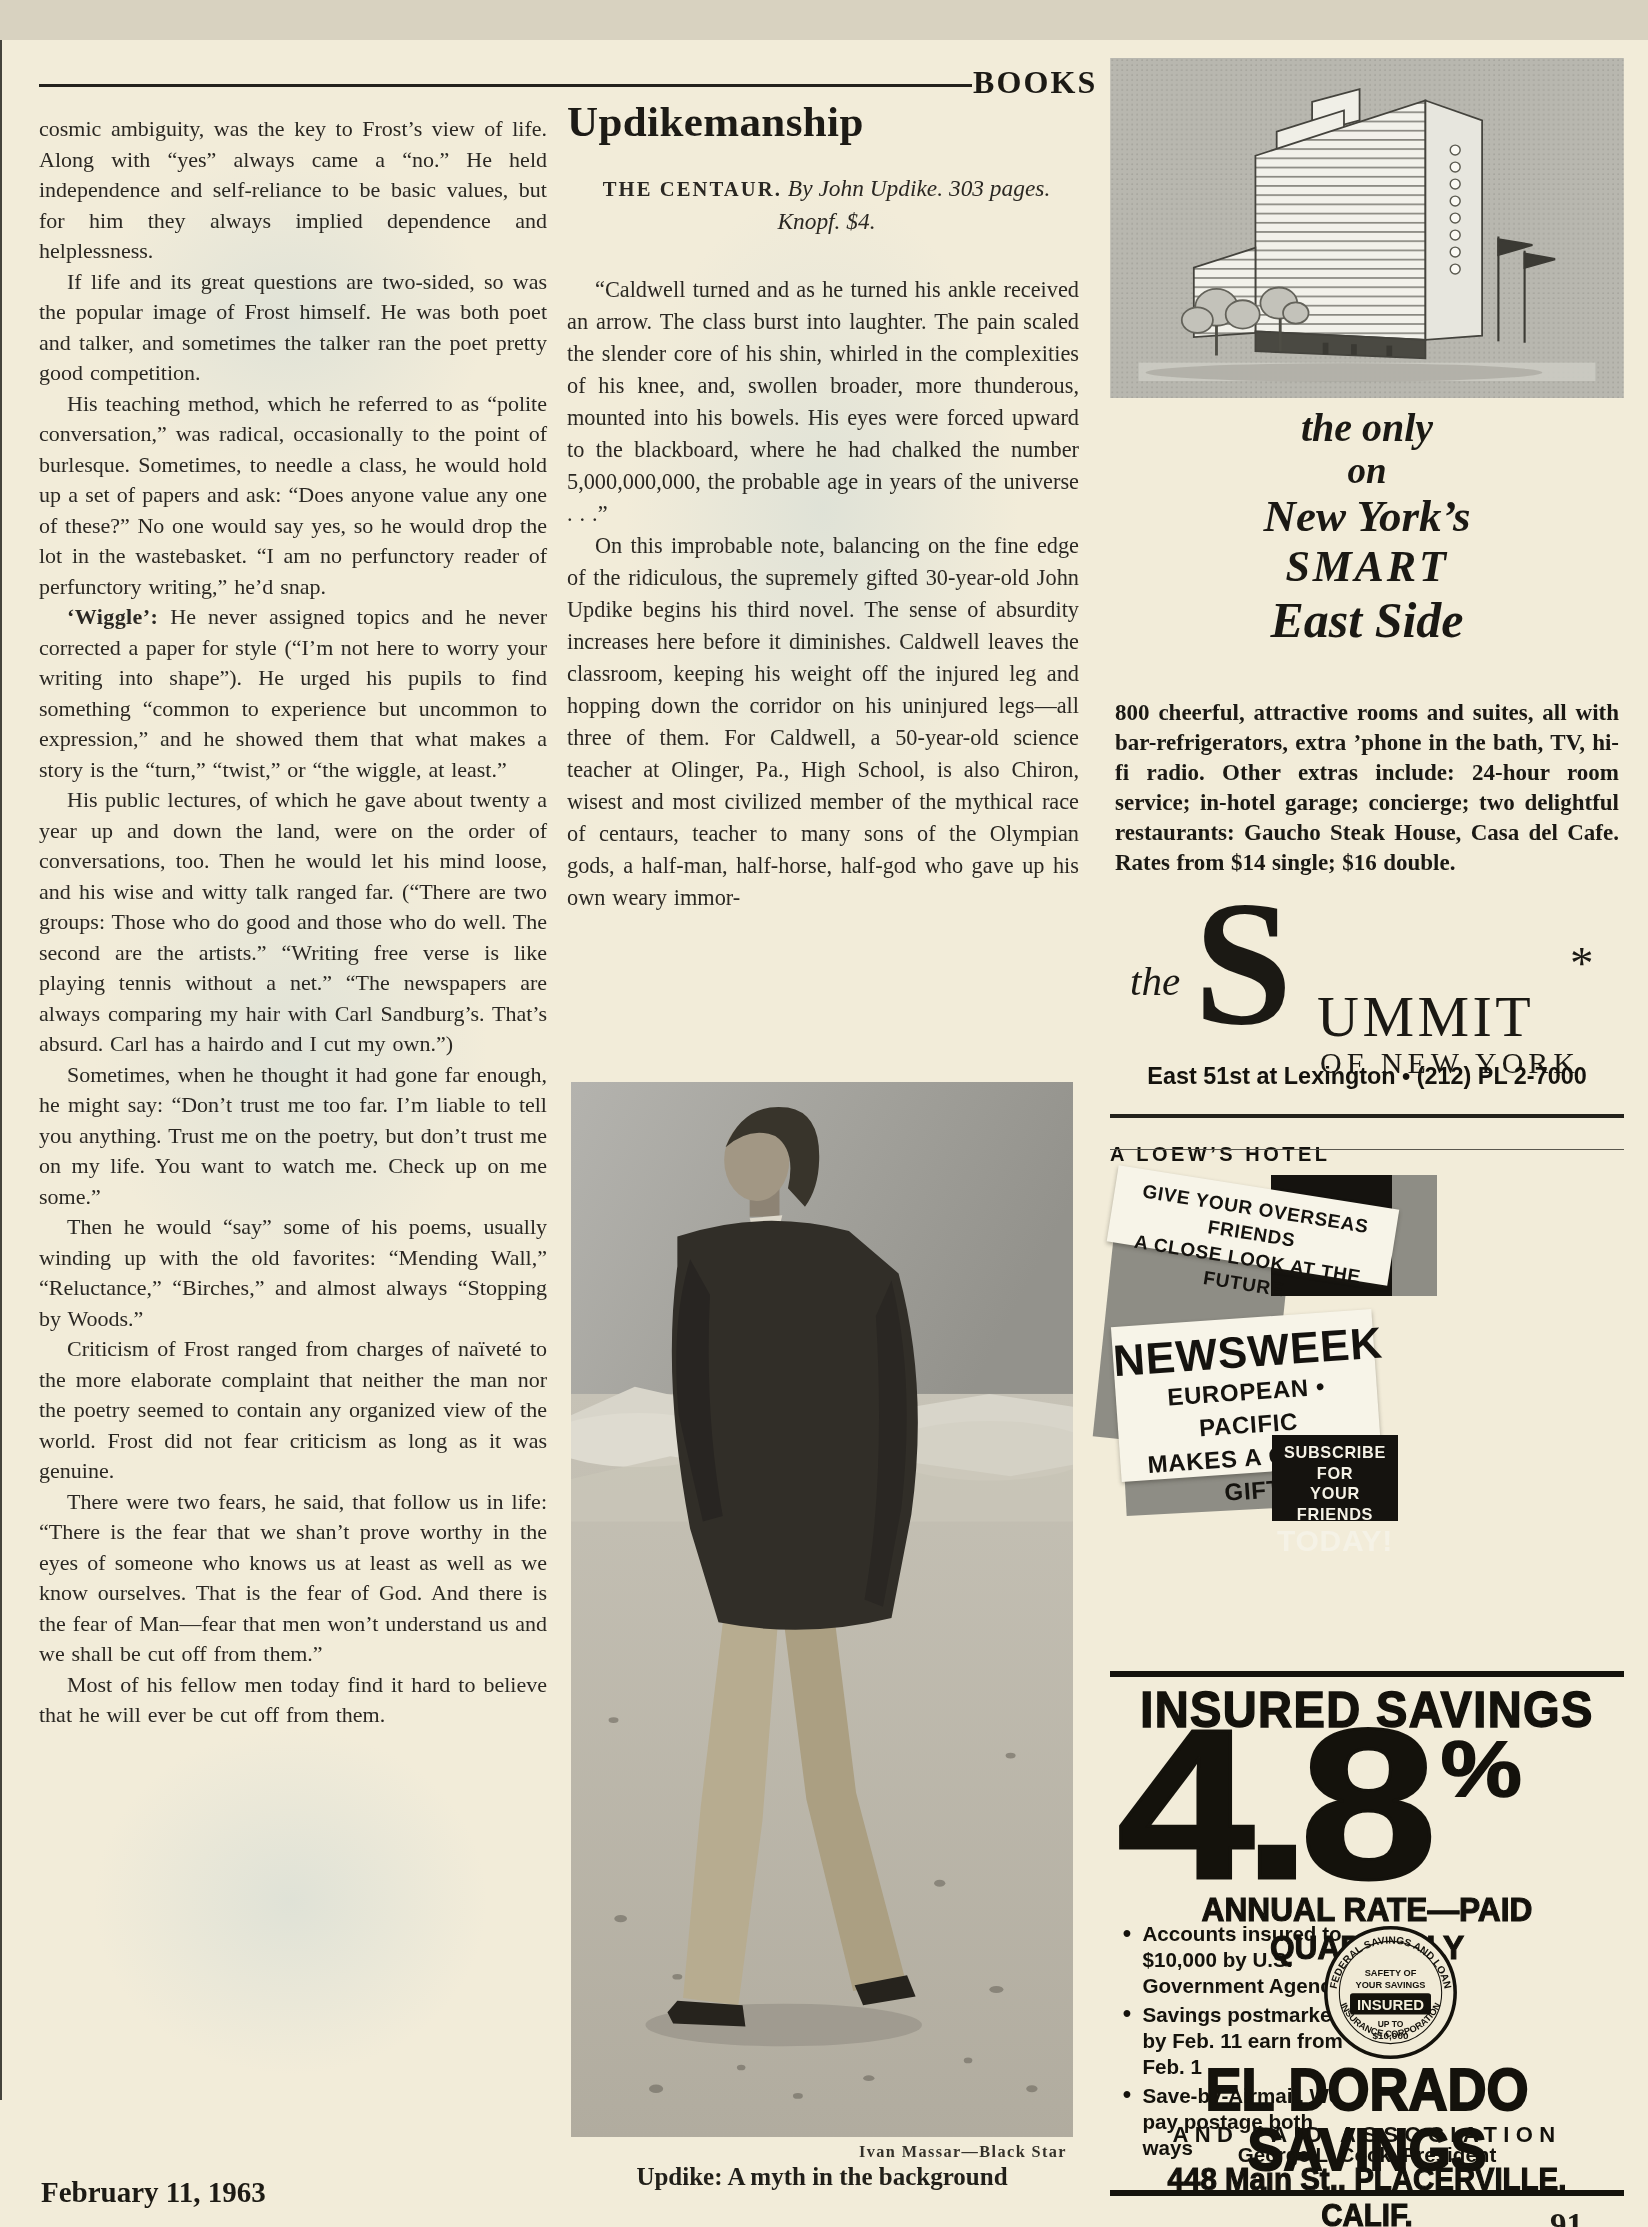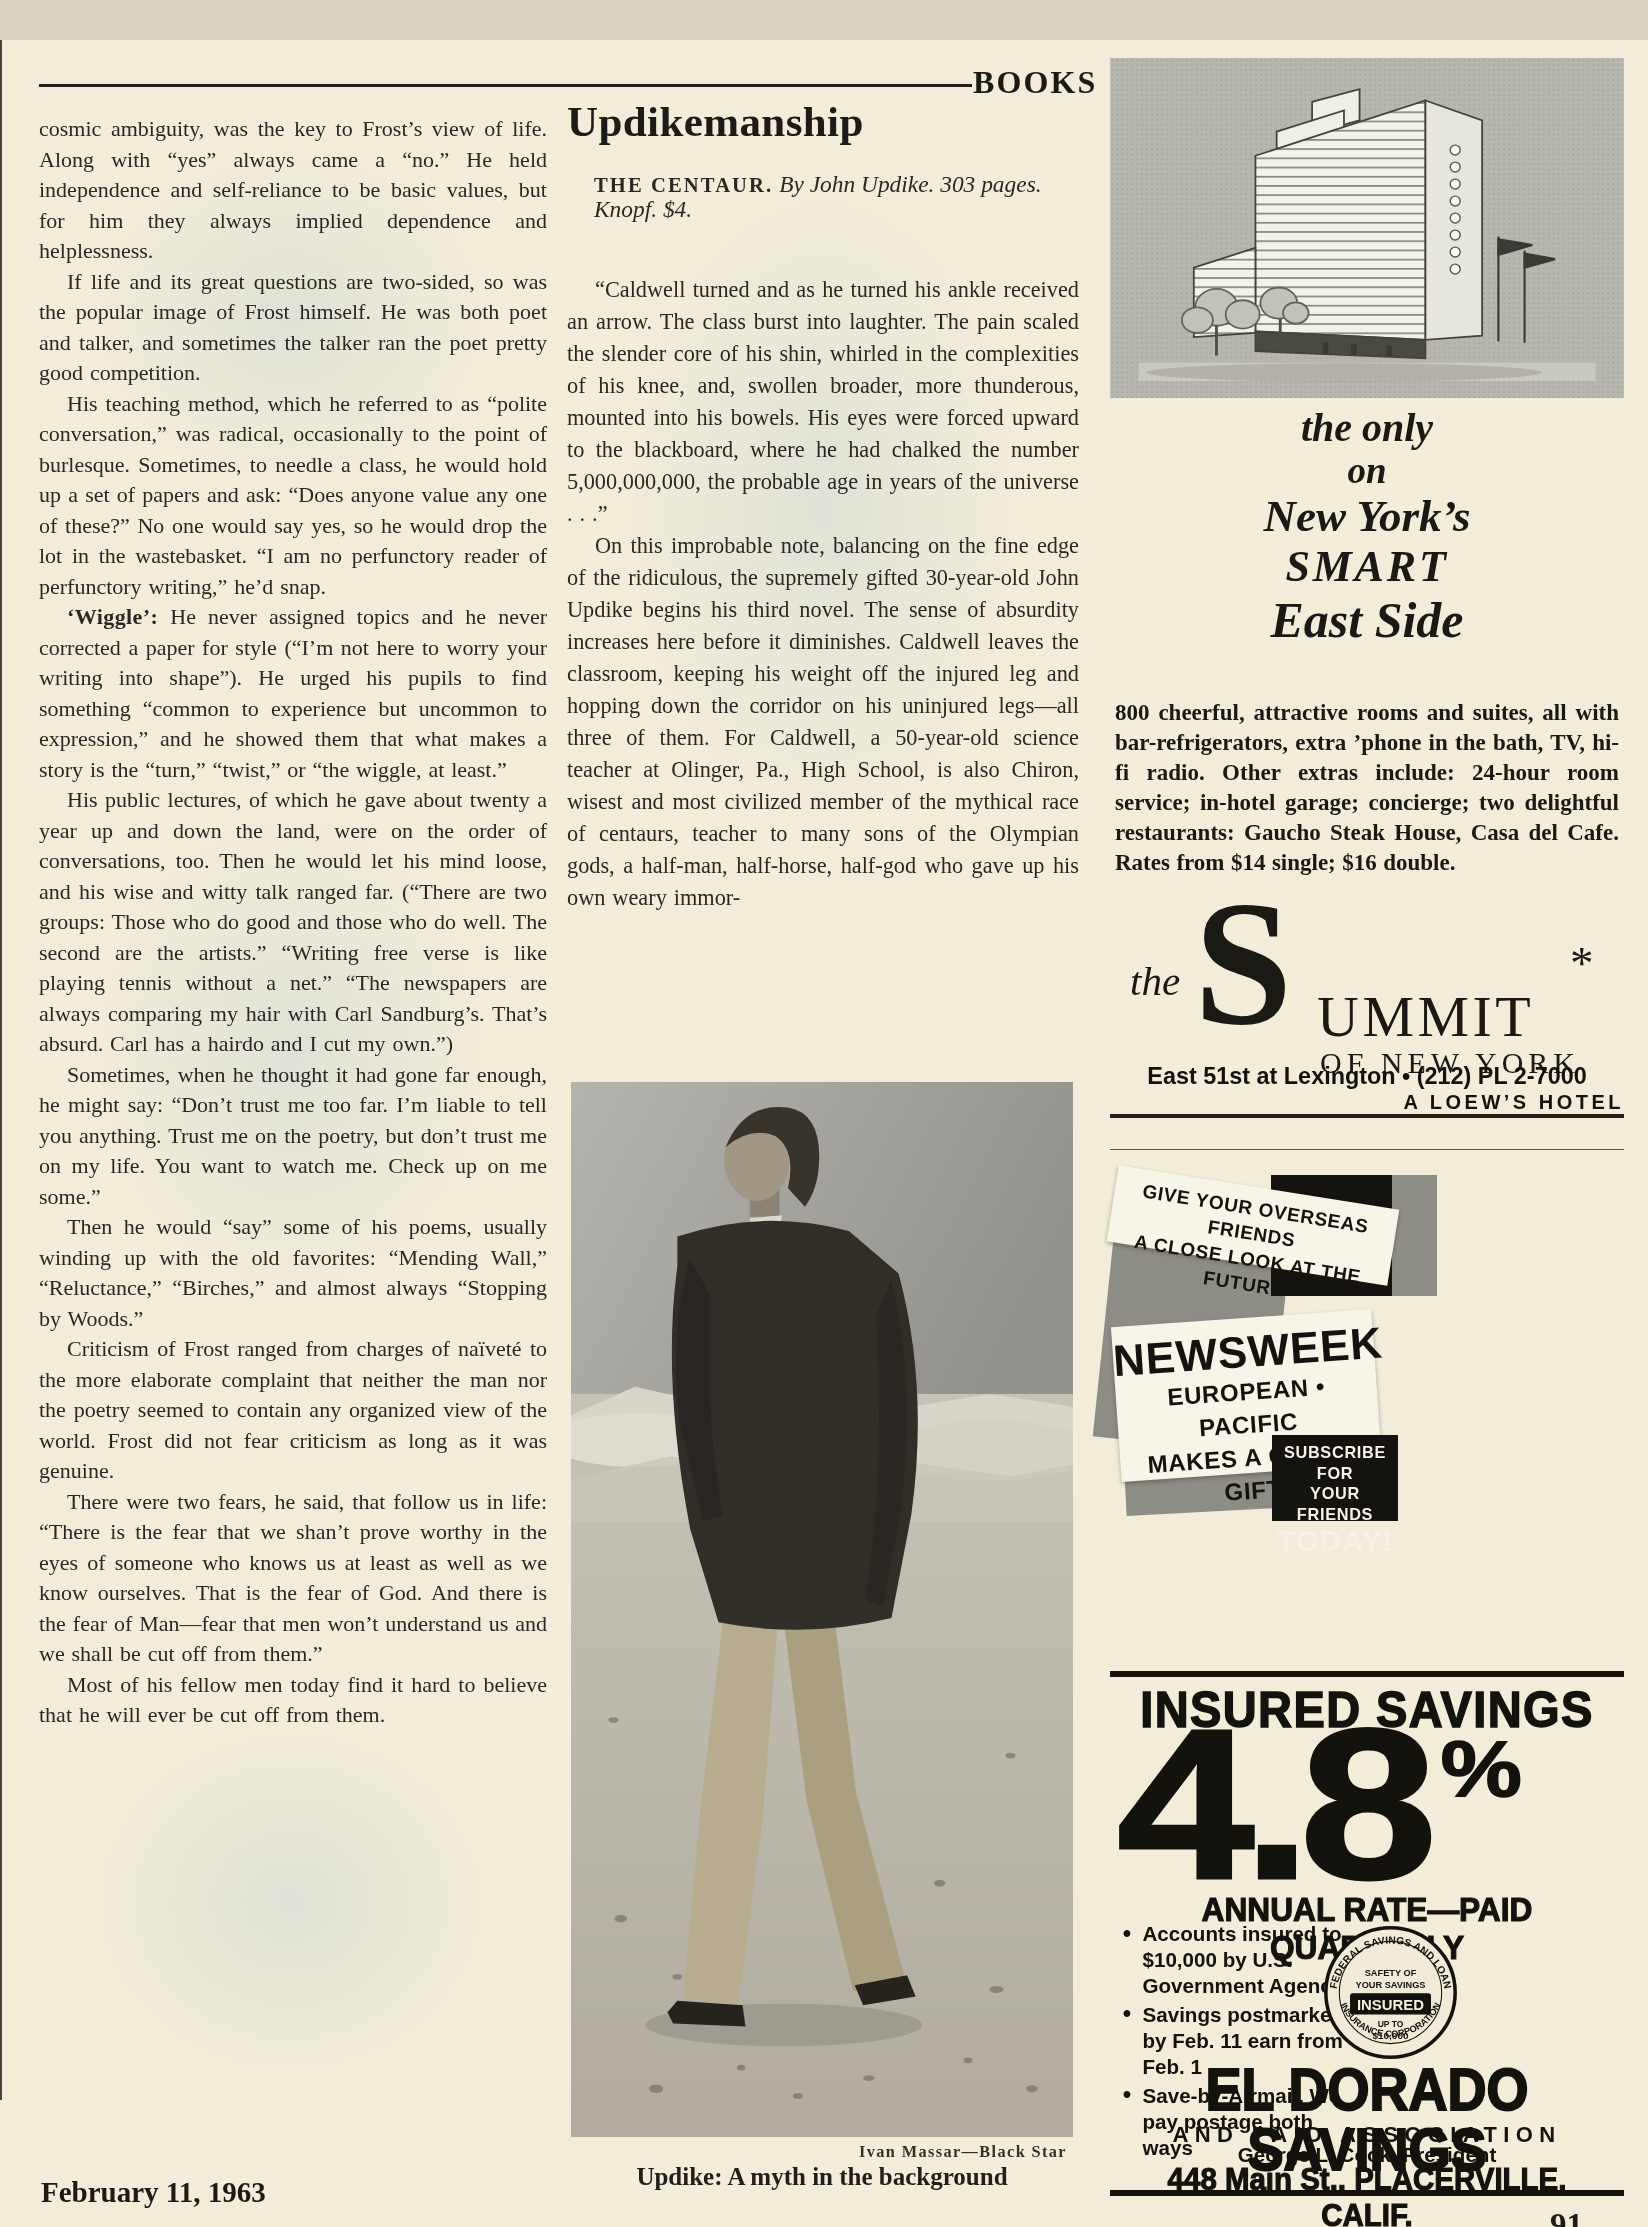--- a/index.html
+++ b/index.html
@@ -23,21 +23,21 @@
   #vrule{left:1091px;top:34px;width:2.1px;height:2060px;background:#45433c;}
 
   
   #col-left{position:absolute;left:39px;top:74px;width:508px;}
   #col-left p{margin:0;font-size:22px;line-height:30.5px;text-align:justify;text-indent:28px;word-spacing:1.4px;}
   #col-left p.noind{text-indent:0;}
   .runin{font-weight:bold;letter-spacing:0.4px;}
 
   
   #review-title{position:absolute;left:567px;top:57px;font-size:43px;font-weight:bold;color:#1d1b16;letter-spacing:0.4px;}
-  #review-byline{position:absolute;left:594px;top:132px;width:465px;font-size:23.4px;line-height:24px;}
+  #review-byline{position:absolute;left:594px;top:132px;width:465px;font-size:23.4px;line-height:32px;text-align:center;}
   .bktitle{font-weight:bold;font-size:20.6px;letter-spacing:2.1px;}
   .bkinfo{font-style:italic;}
   #review-body{position:absolute;left:567px;top:234px;width:512px;}
   #review-body p{margin:0;font-size:22.3px;line-height:32px;text-align:justify;text-indent:28px;word-spacing:1.4px;}
 
   
   #photo{position:absolute;left:571px;top:1042px;width:502px;height:1055px;}
   #photo svg{display:block;}
   #photo-credit{position:absolute;left:571px;top:2102px;width:496px;text-align:right;
     font-size:16.3px;font-weight:bold;letter-spacing:1.4px;color:#34312a;}
@@ -58,21 +58,21 @@
     font-size:23px;line-height:30px;font-weight:bold;text-align:justify;color:#1b1914;word-spacing:0.7px;}
   #summit-logo{position:absolute;left:1110px;top:876px;width:514px;height:149px;color:#1b1914;}
   #summit-logo .lg-the{position:absolute;left:20px;top:41px;font-style:italic;font-size:41px;}
   #summit-logo .lg-s{position:absolute;left:84px;top:-25.5px;font-size:177px;line-height:0.82;font-weight:bold;}
   #summit-logo .lg-ummit{position:absolute;left:207px;top:72px;font-size:58px;letter-spacing:3.5px;line-height:1;}
   #summit-logo .lg-star{position:absolute;left:460px;top:20px;font-size:47px;}
   #summit-logo .lg-ofny{position:absolute;left:210px;top:132px;font-size:30px;letter-spacing:5px;line-height:1;}
   .sans{font-family:"Liberation Sans","DejaVu Sans",sans-serif;}
   #summit-address{position:absolute;left:1110px;top:1023px;width:514px;text-align:center;
     font-size:23.4px;font-weight:bold;color:#14120d;}
-  #summit-tagline{position:absolute;left:1110px;top:1051px;width:514px;text-align:right;
+  #summit-tagline{position:absolute;left:1110px;top:1103px;width:514px;text-align:left;
     font-size:20px;font-weight:bold;letter-spacing:3.5px;color:#14120d;}
   #rule-summit{left:1110px;top:1074px;width:514px;height:3.5px;}
   #rule-nw{left:1110px;top:1109px;width:514px;height:1.4px;background:#5a574e;}
 
   
   #nw-ad{position:absolute;left:1110px;top:1113px;width:514px;height:482px;}
   .nw-gray{position:absolute;background:#8e8d85;}
   #nw-grayL{left:-7px;top:87px;width:177px;height:206px;transform:rotate(6deg);}
   #nw-grayB{left:14px;top:261px;width:152px;height:98px;transform:rotate(-3deg);}
   #nw-grayR{left:280px;top:22px;width:47px;height:121px;}

